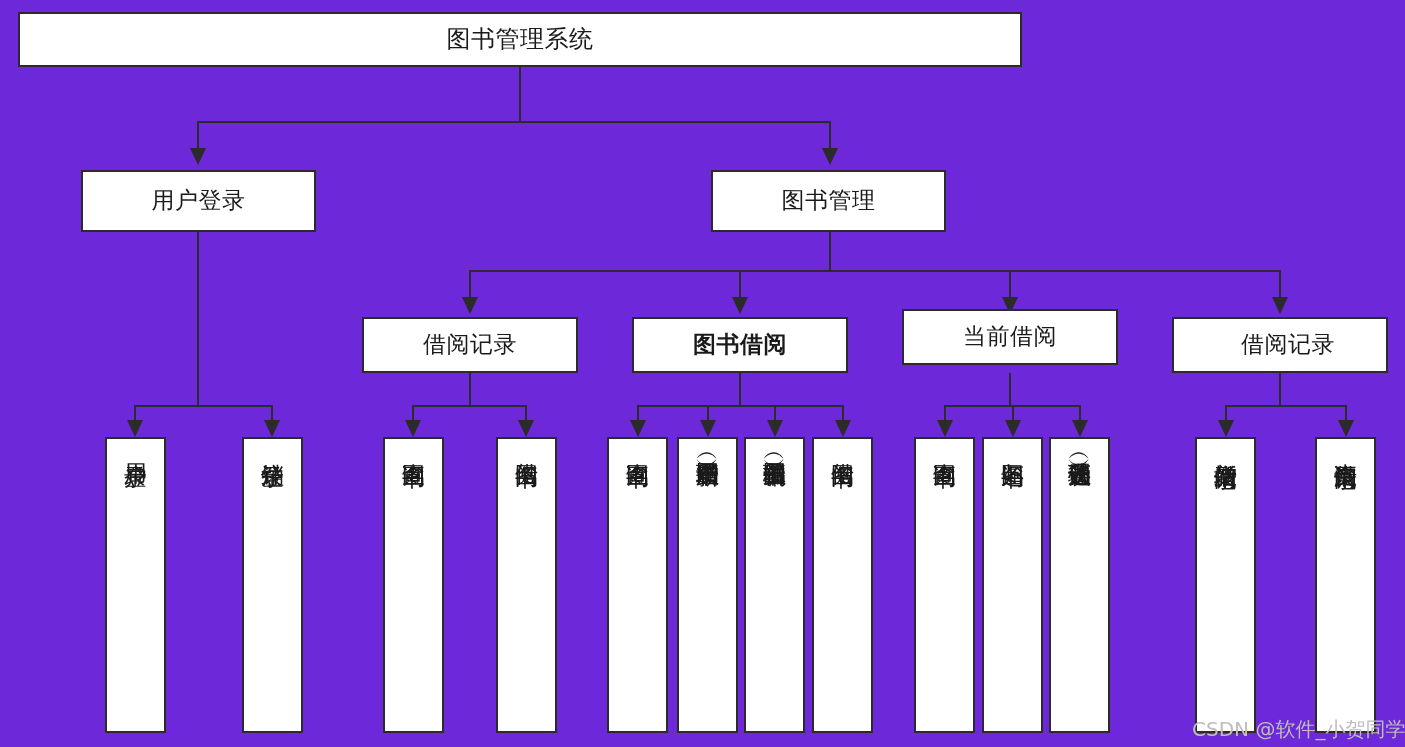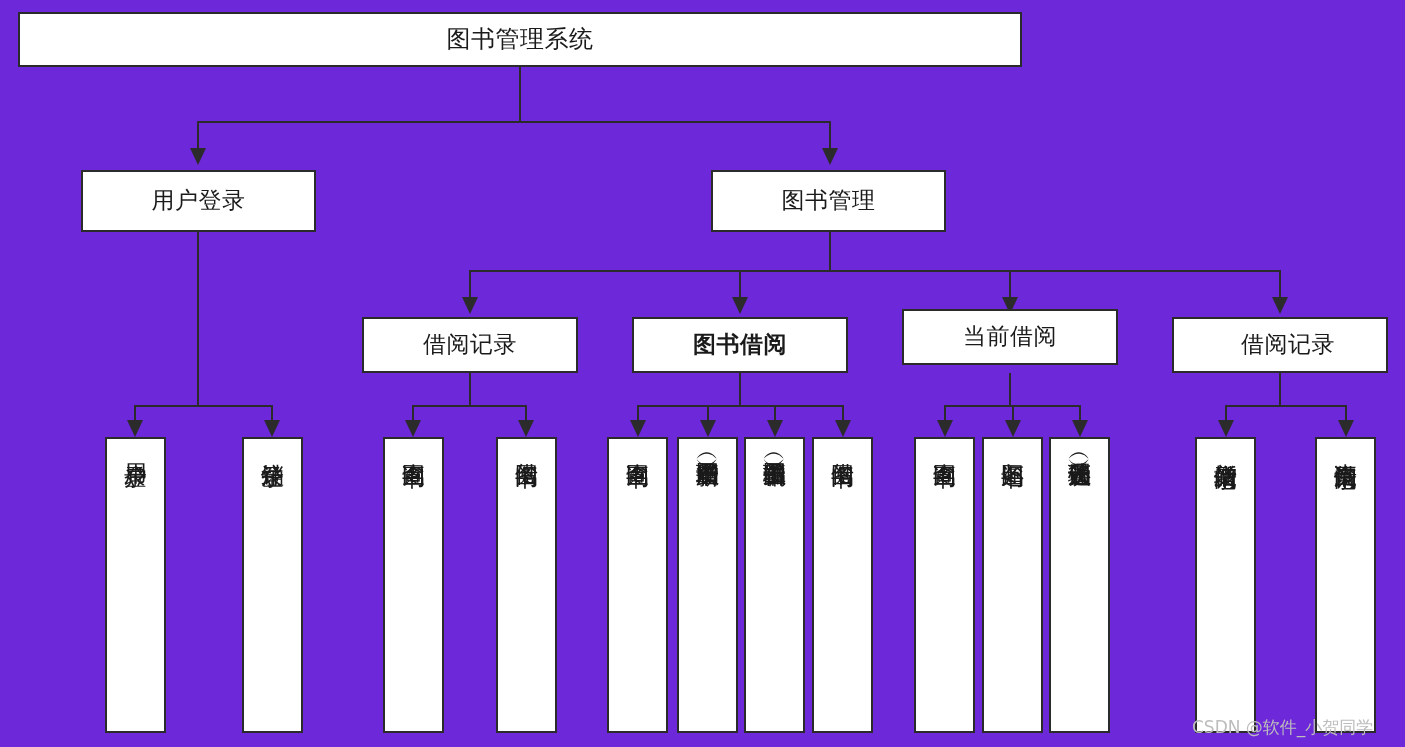--- a/index.html
+++ b/index.html
@@ -72,21 +72,21 @@
     position: absolute;
     width: 0;
     height: 0;
     border-left: 8px solid transparent;
     border-right: 8px solid transparent;
     border-top: 17px solid #2b2b2b;
   }
   .watermark {
     position: absolute;
     color: #bdbdbd;
-    font-size: 17px;
+    font-size: 20px;
     white-space: nowrap;
     font-family: "DejaVu Sans", "Liberation Sans", sans-serif;
   }
 </style>
 </head>
 <body>
 
 <div id="canvas">
 
   <div class="node h root" style="left:18px; top:12px; width:1004px; height:55px;">

